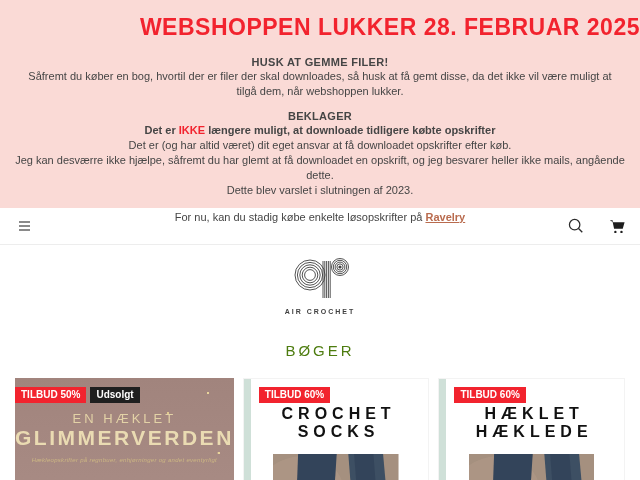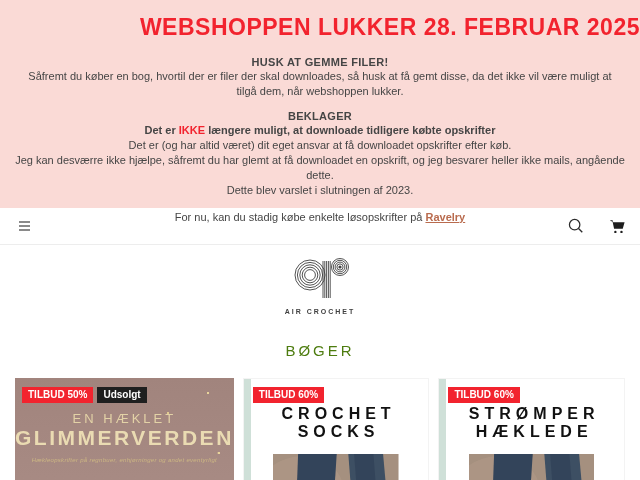--- a/index.html
+++ b/index.html
@@ -44,22 +44,22 @@
   .section-title{
     margin-top:27px;text-align:center;font-size:15px;letter-spacing:3px;
     color:#4d7c0f;font-weight:400;
   }
   
   .grid{
     margin-top:19px;padding:0 15px;
     display:grid;grid-template-columns:1fr 1fr 1fr;gap:9px;
   }
   .card{position:relative;height:250px;cursor:pointer;}
-  .badges{position:absolute;top:9px;left:7px;z-index:3;display:flex;gap:4px;}
-  .badges.inset{left:10px;}
+  .badges{position:absolute;top:9px;left:0;z-index:3;display:flex;gap:4px;}
+  .badges.inset{left:16px;}
   .badge{font-size:10px;font-weight:bold;color:#fff;padding:2px 6px 3px;white-space:nowrap;}
   .badge.sale{background:var(--accent,#ee2438);}
   .badge.soldout{background:#1f1f1f;}
   
   .cover-mauve{
     height:100%;position:relative;text-align:center;box-sizing:border-box;padding-top:33px;
     background-color:#a78a83;
     background-image:
       radial-gradient(circle 1.2px at 12% 9%,  #e8d49b 0 1.2px, transparent 1.3px),
       radial-gradient(circle 1.2px at 88% 6%,  #e8d49b 0 1.2px, transparent 1.3px),
@@ -190,21 +190,21 @@
       </svg>
     </div>
   </div>
 
   <div class="card">
     <div class="badges inset">
       <span class="badge sale">TILBUD 60%</span>
     </div>
     <div class="cover-white">
       <div class="mint-strip"></div>
-      <div class="cover-title">STRØMPER</div>
+      <div class="cover-title">HÆKLET</div>
       <div class="cover-title">HÆKLEDE</div>
       <svg class="photo" viewBox="0 0 130 64" preserveAspectRatio="none">
         <rect width="130" height="64" fill="#a5907f"></rect>
         <ellipse cx="30" cy="14" rx="42" ry="13" fill="#b19a87" opacity="0.6"></ellipse>
         <ellipse cx="102" cy="42" rx="36" ry="16" fill="#97816f" opacity="0.5"></ellipse>
         <polygon points="78,0 114,0 128,64 90,64" fill="#3d4f63"></polygon>
         <polygon points="84,0 104,0 116,64 96,64" fill="#33445a"></polygon>
         <polygon points="26,0 66,0 60,38 22,44" fill="#33445a"></polygon>
         <polygon points="22,38 60,33 62,44 24,49" fill="#222c3a"></polygon>
         <polygon points="32,43 58,39 62,64 28,64" fill="#ece5d6"></polygon>

